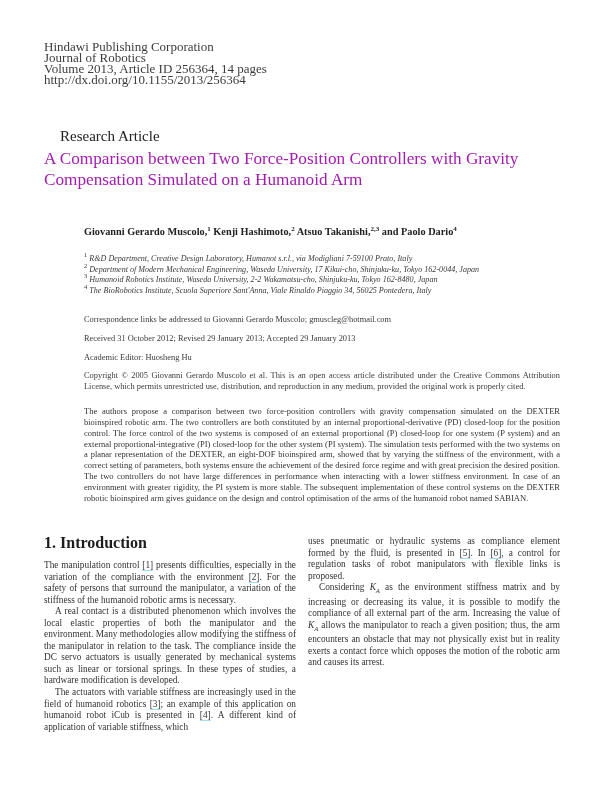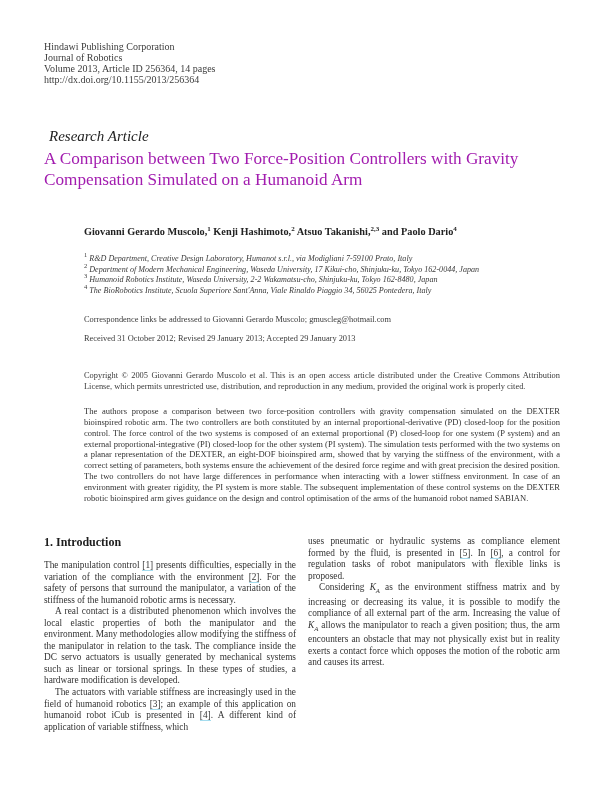--- a/index.html
+++ b/index.html
@@ -1,36 +1,36 @@
 <!DOCTYPE html>
 <html><head>
 <meta charset="utf-8">
 <style>
   html,body{margin:0;padding:0;background:#ffffff;}
   body{width:600px;height:792px;font-family:"Liberation Serif","DejaVu Serif",serif;color:#333;}
   .page{position:relative;width:600px;height:792px;overflow:hidden;background:#fff;}
 
-  .meta{position:absolute;top:42px;left:44px;font-size:10px;line-height:10.9px;color:#3c3c3c;}
-  .article-type{position:absolute;top:128px;left:49px;font-style:italic;font-size:15px;color:#222;}
+  .meta{position:absolute;top:42px;left:44px;font-size:13px;line-height:10.9px;color:#3c3c3c;}
+  .article-type{position:absolute;top:128px;left:60px;font-size:15px;color:#222;}
   .paper-title{position:absolute;top:149px;left:44px;width:518px;font-weight:normal;font-size:17.2px;line-height:20.5px;color:#a21caf;}
 
   .authors{position:absolute;top:226px;left:84px;width:476px;font-weight:bold;font-size:10.3px;color:#222;}
   .authors sup{font-size:7px;}
   .affiliations{position:absolute;top:254px;left:84px;width:476px;font-style:italic;font-size:8.1px;line-height:10.6px;color:#3a3a3a;}
   .affiliations sup{font-style:normal;font-size:6.5px;}
   .fm-line{position:absolute;left:84px;width:476px;font-size:8.4px;color:#3a3a3a;}
   .correspondence{top:315px;}
   .history{top:334px;}
   .editor{top:353px;}
   .copyright{position:absolute;top:371px;left:84px;width:476px;font-size:8.4px;line-height:10.7px;text-align:justify;color:#3a3a3a;}
   .abstract{position:absolute;top:406px;left:84px;width:476px;font-size:8.5px;line-height:10.85px;text-align:justify;color:#333;}
 
   .columns{position:absolute;top:536px;left:44px;width:516px;display:flex;gap:12px;}
   .col{width:252px;}
-  .section-heading{font-size:12px;font-weight:bold;color:#1d1d1d;margin:0 0 11px 0;line-height:13px;}
+  .section-heading{font-size:16px;font-weight:bold;color:#1d1d1d;margin:0 0 11px 0;line-height:13px;}
   .col p{margin:0;font-size:9.3px;line-height:11.55px;text-align:justify;color:#333;}
   .col p.indent{text-indent:11px;}
 
   .cite{color:#333;text-decoration:none;border-bottom:1.3px solid #a5dcee;cursor:pointer;}
   .mvar i{font-family:"Liberation Serif",serif;}
   .mvar sub{font-size:0.72em;}
   sup{line-height:0;}
 </style>
 </head>
 <body>
@@ -52,20 +52,21 @@
 
   <div class="affiliations">
       <div><sup>1</sup> R&amp;D Department, Creative Design Laboratory, Humanot s.r.l., via Modigliani 7-59100 Prato, Italy</div>
       <div><sup>2</sup> Department of Modern Mechanical Engineering, Waseda University, 17 Kikui-cho, Shinjuku-ku, Tokyo 162-0044, Japan</div>
       <div><sup>3</sup> Humanoid Robotics Institute, Waseda University, 2-2 Wakamatsu-cho, Shinjuku-ku, Tokyo 162-8480, Japan</div>
       <div><sup>4</sup> The BioRobotics Institute, Scuola Superiore Sant'Anna, Viale Rinaldo Piaggio 34, 56025 Pontedera, Italy</div>
     </div>
 
   <div class="fm-line correspondence">Correspondence links be addressed to Giovanni Gerardo Muscolo; gmuscleg@hotmail.com</div>
   <div class="fm-line history">Received 31 October 2012; Revised 29 January 2013; Accepted 29 January 2013</div>
+  <div class="fm-line editor">Academic Editor: Huosheng Hu</div>
 
   <div class="copyright">Copyright © 2005 Giovanni Gerardo Muscolo et al. This is an open access article distributed under the Creative Commons Attribution License, which permits unrestricted use, distribution, and reproduction in any medium, provided the original work is properly cited.</div>
 
   <div class="abstract">The authors propose a comparison between two force-position controllers with gravity compensation simulated on the DEXTER bioinspired robotic arm. The two controllers are both constituted by an internal proportional-derivative (PD) closed-loop for the position control. The force control of the two systems is composed of an external proportional (P) closed-loop for one system (P system) and an external proportional-integrative (PI) closed-loop for the other system (PI system). The simulation tests performed with the two systems on a planar representation of the DEXTER, an eight-DOF bioinspired arm, showed that by varying the stiffness of the environment, with a correct setting of parameters, both systems ensure the achievement of the desired force regime and with great precision the desired position. The two controllers do not have large differences in performance when interacting with a lower stiffness environment. In case of an environment with greater rigidity, the PI system is more stable. The subsequent implementation of these control systems on the DEXTER robotic bioinspired arm gives guidance on the design and control optimisation of the arms of the humanoid robot named SABIAN.</div>
 
   <div class="columns">
     <div class="col">
       <h2 class="section-heading">1. Introduction</h2>
       <div>
           <p>The manipulation control <a class="cite">[1]</a> presents difficulties, especially in the variation of the compliance with the environment <a class="cite">[2]</a>. For the safety of persons that surround the manipulator, a variation of the stiffness of the humanoid robotic arms is necessary.</p>

